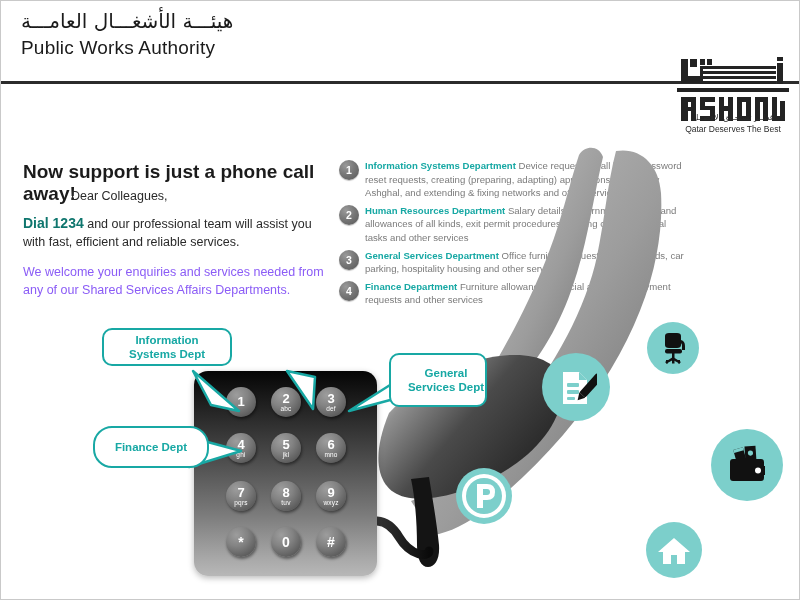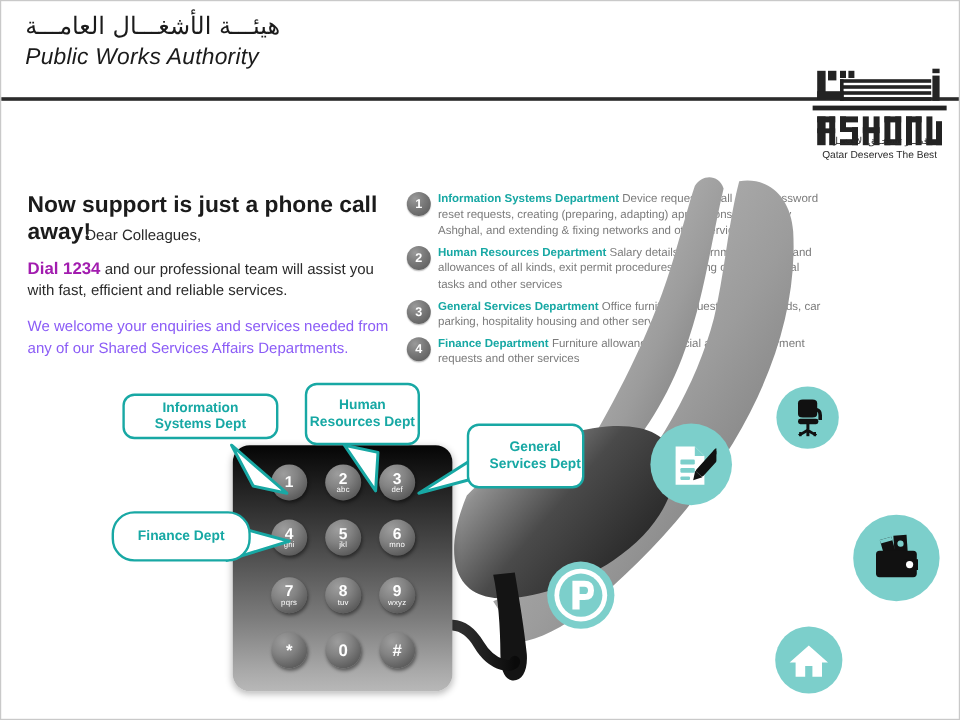--- a/index.html
+++ b/index.html
@@ -22,21 +22,21 @@
   .hdr-ar{
     position:absolute;left:20px;top:8px;
     font-size:20px;color:#1b1b1b;
     direction:rtl;letter-spacing:.5px;
     font-family:"DejaVu Sans",sans-serif;
     white-space:nowrap;
   }
   .hdr-en{
     position:absolute;left:20px;top:36px;
     font-size:19px;color:#1b1b1b;
-    letter-spacing:.2px;white-space:nowrap;font-style:italic;
+    letter-spacing:.2px;white-space:nowrap;
   }
   .hdr-rule{
     position:absolute;left:0;top:80px;width:800px;height:3px;
     background:#2b2b2b;
   }
 
   
   .logo{position:absolute;left:676px;top:56px;width:112px;height:72px;}
   .logo-tag-ar{
     position:absolute;left:676px;top:112px;width:112px;
@@ -54,21 +54,21 @@
     font-size:19px;font-weight:bold;color:#1b1b1b;
   }
   .dear{
     position:absolute;left:22px;top:188px;
     font-size:12.5px;color:#2a2a2a;margin-left:48px;
   }
   .para1{
     position:absolute;left:22px;top:212px;width:310px;
     font-size:12.5px;color:#2a2a2a;line-height:1.45;
   }
-  .para1 .dial{color:#a21caf;font-weight:bold;font-size:14px;}
+  .para1 .dial{color:#0f766e;font-weight:bold;font-size:14px;}
   .para2{
     position:absolute;left:22px;top:262px;width:315px;
     font-size:12.5px;color:#8b5cf6;line-height:1.45;
   }
 
   
   .deptlist{position:absolute;left:338px;top:158px;width:350px;}
   .dept{position:relative;margin-bottom:4px;padding-left:26px;min-height:22px;}
   .dept .num{
     position:absolute;left:0;top:1px;width:20px;height:20px;border-radius:50%;
@@ -325,22 +325,20 @@
   </svg>
   <svg class="ptr" style="left:346px;top:368px;width:72px;height:48px;" viewBox="0 0 72 48" aria-hidden="true">
     <path d="M 2 42 L 62 4 L 62 26 Z" fill="#ffffff" stroke="#18a8a4" stroke-width="2.5" stroke-linejoin="round"></path>
   </svg>
   <svg class="ptr" style="left:186px;top:432px;width:60px;height:38px;" viewBox="0 0 60 38" aria-hidden="true">
     <path d="M 2 4 L 54 18 L 2 34 Z" fill="#ffffff" stroke="#18a8a4" stroke-width="2.5" stroke-linejoin="round"></path>
   </svg>
 
   <div class="callout" style="left:101px;top:327px;width:130px;height:38px;white-space:pre-line;">Information
 Systems Dept</div>
-  <div class="callout" style="left:253px;top:318px;width:96px;height:52px;white-space:pre-line;">Human
-Resources Dept</div>
   <div class="callout" style="left:388px;top:352px;width:98px;height:54px;white-space:pre-line;padding-left:16px;">General
 Services Dept</div>
   <div class="callout" style="left:92px;top:425px;width:116px;height:42px;white-space:pre-line;border-radius:19px;">Finance Dept</div>
 
   <div class="tcircle" style="left:541px;top:352px;width:68px;height:68px;">
     <svg width="42" height="42" viewBox="0 0 42 42" aria-hidden="true">
       <path d="M 8 6 h 16 l 8 8 v 24 h -24 Z" fill="#ffffff"></path>
       <path d="M 24 6 v 8 h 8 Z" fill="#7ccfcb"></path>
       <rect x="12" y="17" width="12" height="4" rx="1" fill="#7ccfcb"></rect>
       <rect x="12" y="24" width="12" height="4" rx="1" fill="#7ccfcb"></rect>

